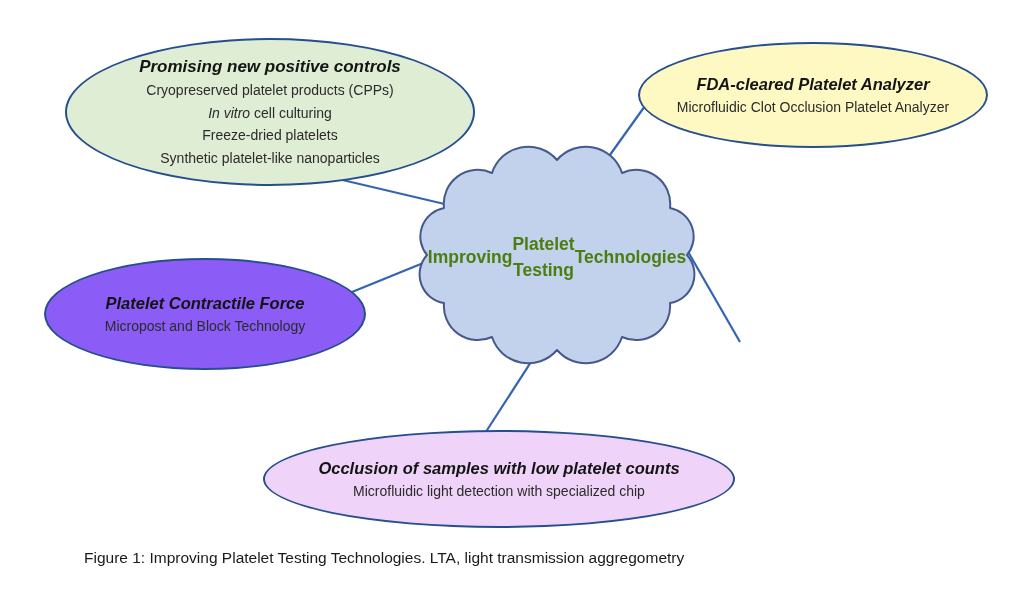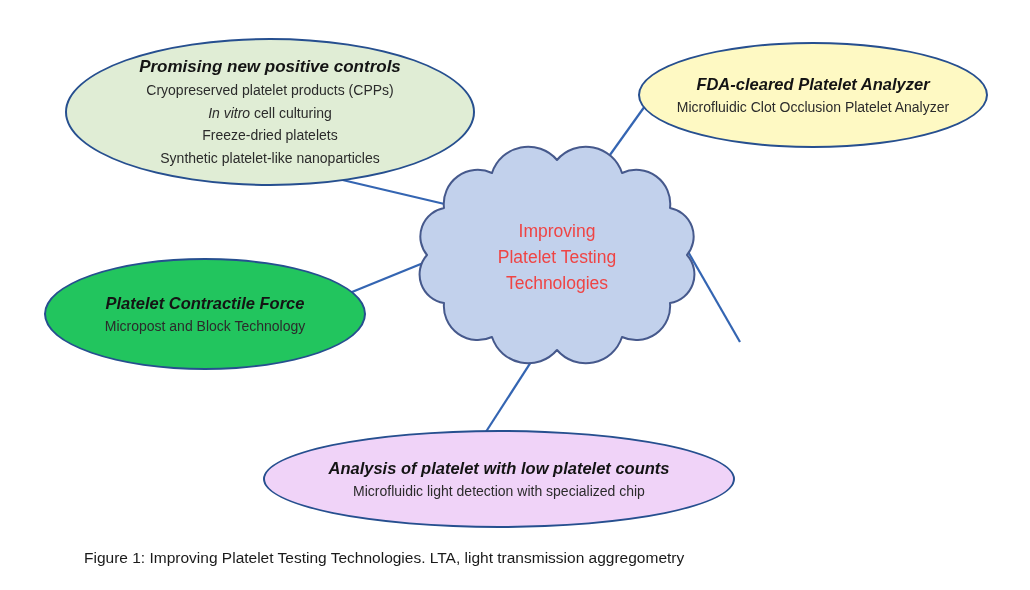--- a/index.html
+++ b/index.html
@@ -11,27 +11,27 @@
   .node{
     position:absolute;border:2.5px solid #264f8f;border-radius:50%;
     display:flex;flex-direction:column;align-items:center;justify-content:center;
     text-align:center;box-sizing:border-box;
   }
   .node .title{font-weight:bold;font-size:16.5px;color:#141414;line-height:24px;white-space:nowrap;font-style:italic;}
   .node .sub{font-size:14px;color:#2b2b2b;line-height:22.5px;white-space:nowrap;}
   #node-positive-controls{left:65px;top:38px;width:410px;height:148px;background:#e0edd5;}
   #node-positive-controls .title{font-size:17px;}
   #node-fda{left:638px;top:42px;width:350px;height:106px;background:#fef9c3;}
-  #node-contractile{left:44px;top:258px;width:322px;height:112px;background:#22c55e;}
+  #node-contractile{left:44px;top:258px;width:322px;height:112px;background:#8b5cf6;}
   #node-automation{left:720px;top:272px;width:236px;height:114px;background:#fbe5d5;}
   #node-low-counts{left:263px;top:430px;width:472px;height:98px;background:#f0d3f8;}
   .cloud-text{
     position:absolute;left:447px;top:212px;width:220px;height:90px;
-    display:flex;flex-direction:column;align-items:center;justify-content:center;
-    text-align:center;font-weight:normal;font-size:17.5px;line-height:26px;color:#ef4444;
+    display:flex;flex-direction:row;align-items:center;justify-content:center;
+    text-align:center;font-weight:bold;font-size:17.5px;line-height:26px;color:#4d7c0f;
   }
   .caption{
     position:absolute;left:84px;top:549px;font-size:15.5px;color:#1a1a1a;white-space:nowrap;
   }
   .caption .cap-label{font-weight:normal;}
   em{font-style:italic;}
 </style>
 </head>
 <body>
 
@@ -79,21 +79,21 @@
     <div class="sub">Microfluidic Clot Occlusion Platelet Analyzer</div>
   </div>
 
   <div class="node" id="node-contractile">
     <div class="title">Platelet Contractile Force</div>
     <div class="sub">Micropost and Block Technology</div>
   </div>
 
 
   <div class="node" id="node-low-counts">
-    <div class="title">Analysis of platelet with low platelet counts</div>
+    <div class="title">Occlusion of samples with low platelet counts</div>
     <div class="sub">Microfluidic light detection with specialized chip</div>
   </div>
 
   <div class="caption">
     <span class="cap-label">Figure 1:</span>
     <span>Improving Platelet Testing Technologies. LTA, light transmission aggregometry</span>
   </div>
 
 </div>
 

